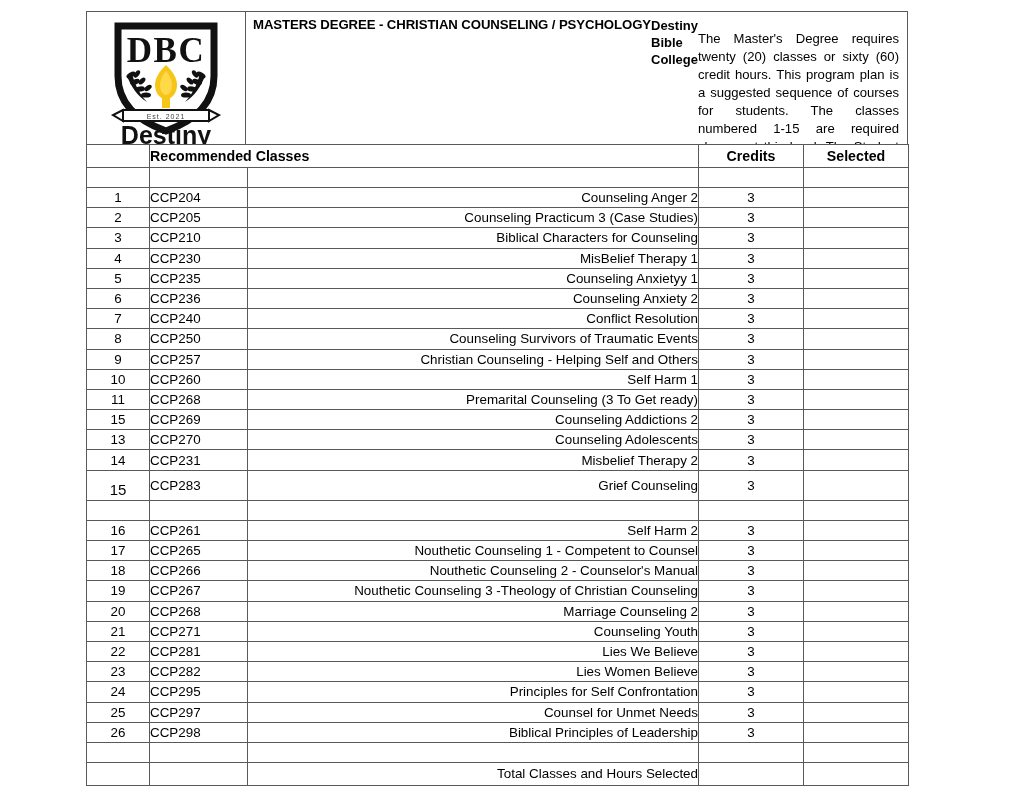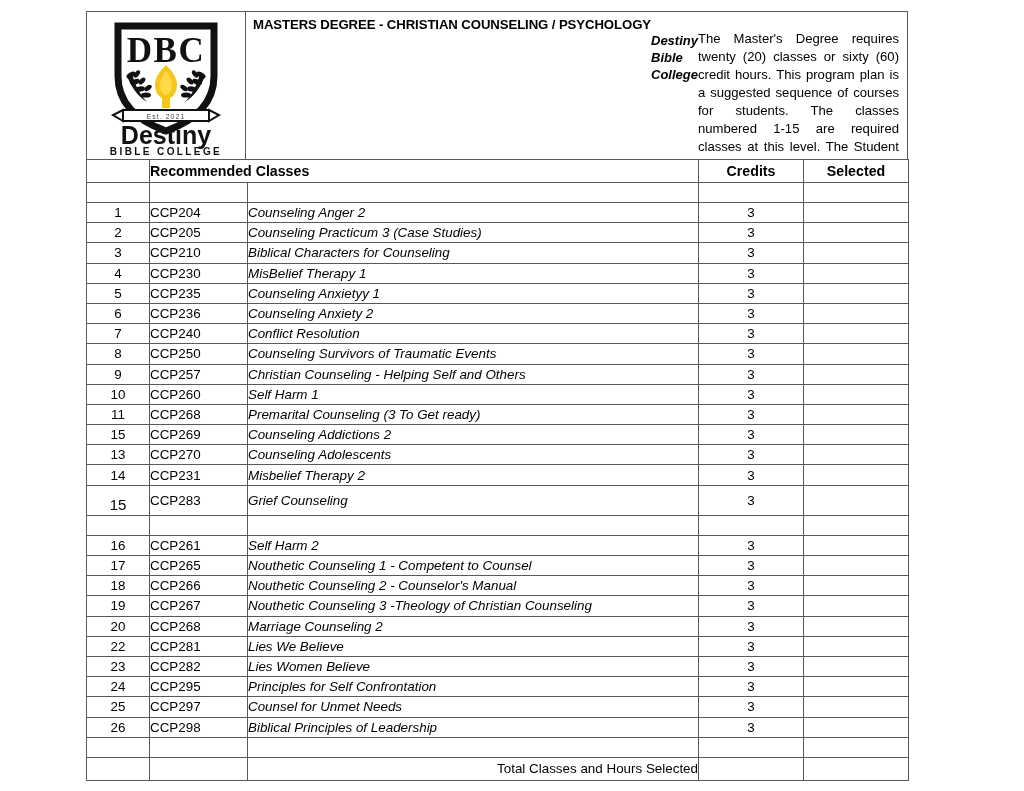--- a/index.html
+++ b/index.html
@@ -62,38 +62,37 @@
   .hdr-title {
     font-size: 13.2px;
     font-weight: bold;
     line-height: 1.28;
     letter-spacing: -0.1px;
     white-space: nowrap;
   }
   .hdr-sub {
     font-size: 13px;
     font-weight: bold;
-    font-style: italic;
     line-height: 1.3;
-    margin-top: 16px;
+    margin-top: 1px;
   }
   .hdr-body {
     font-size: 13.1px;
     line-height: 1.37;
     margin-top: 13px;
     text-align: justify;
     text-justify: inter-word;
     max-width: 645px;
   }
 
   
   .grid {
     position: absolute;
     left: 86px;
-    top: 159px;
+    top: 144px;
     width: 822px;
     border-collapse: collapse;
     table-layout: fixed;
     background: #22c55e;
   }
   .grid td, .grid th {
     border: 1.1px solid #595959;
     padding: 0;
     height: 19.2px;
     vertical-align: middle;
@@ -109,26 +108,25 @@
 
   .cell-num {
     text-align: center;
     font-size: 13.4px;
   }
   .cell-num.small { font-size: 15px; vertical-align: top; padding-top: 10px; }
   .cell-code {
     font-size: 13.4px;
   }
   .cell-title {
-    text-align: left;
+    text-align: right;
     padding-left: 5px;
     font-size: 13.4px;
     white-space: nowrap;
     overflow: hidden;
-    font-style: italic;
   }
   .cell-cred {
     text-align: center;
     font-size: 13.4px;
   }
   .cell-sel { }
 
   .hdr-row td {
     height: 22px;
     font-weight: bold;
@@ -381,20 +379,27 @@
           <td class="cell-sel"></td>
         </tr>
       <tr>
           <td class="cell-num">20</td>
           <td class="cell-code">CCP268</td>
           <td class="cell-title">Marriage Counseling 2</td>
           <td class="cell-cred">3</td>
           <td class="cell-sel"></td>
         </tr>
       <tr>
+          <td class="cell-num">21</td>
+          <td class="cell-code">CCP271</td>
+          <td class="cell-title">Counseling Youth</td>
+          <td class="cell-cred">3</td>
+          <td class="cell-sel"></td>
+        </tr>
+      <tr>
           <td class="cell-num">22</td>
           <td class="cell-code">CCP281</td>
           <td class="cell-title">Lies We Believe</td>
           <td class="cell-cred">3</td>
           <td class="cell-sel"></td>
         </tr>
       <tr>
           <td class="cell-num">23</td>
           <td class="cell-code">CCP282</td>
           <td class="cell-title">Lies Women Believe</td>

